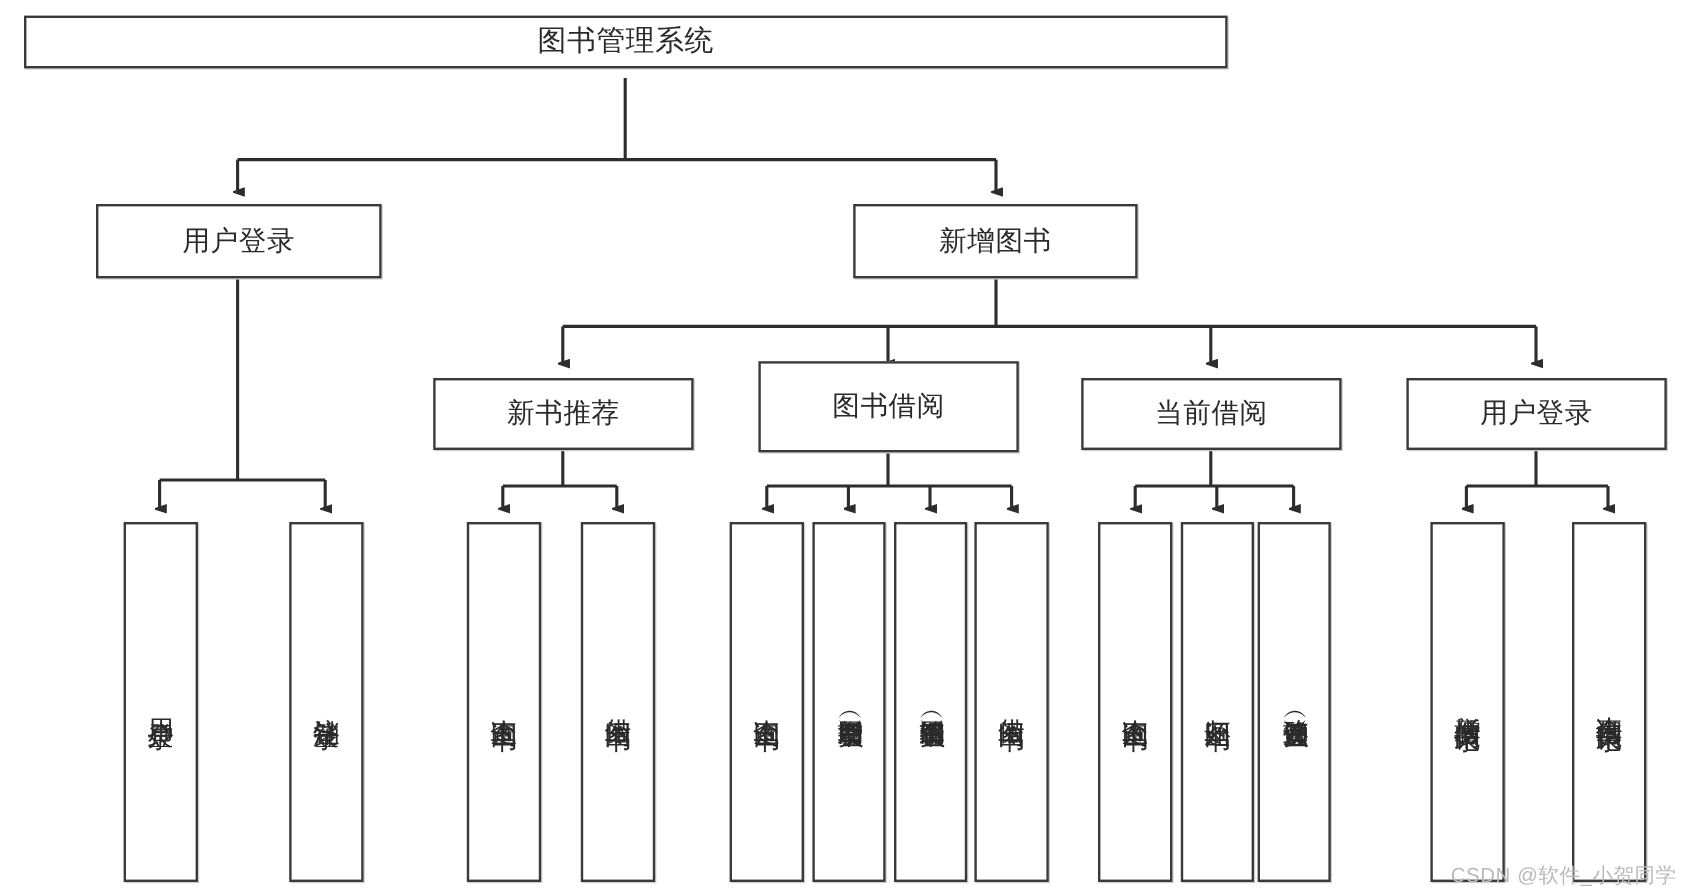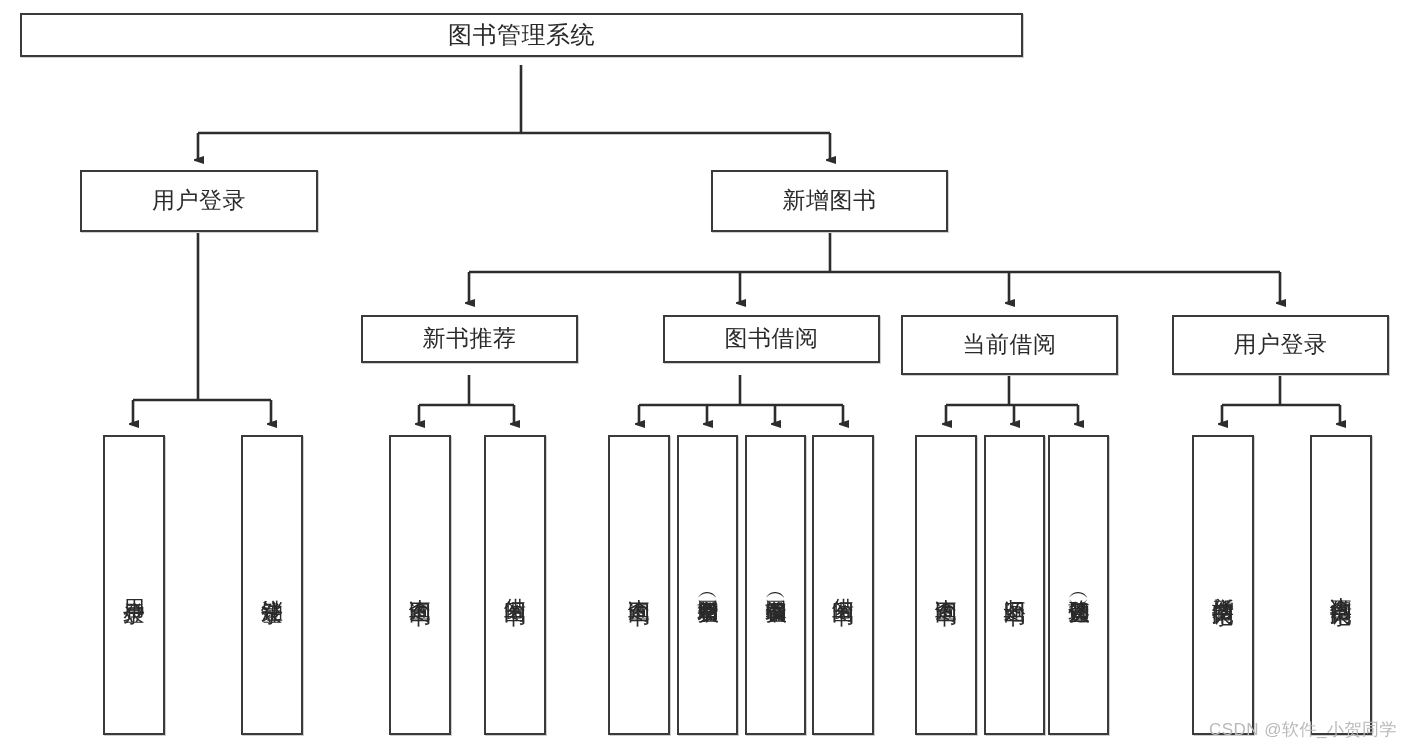--- a/index.html
+++ b/index.html
@@ -139,24 +139,24 @@
     <span class="label">图书管理系统</span>
   </div>
 
   <div class="node" style="left:80px; top:170px; width:238px; height:62px;">
     <span class="label">用户登录</span>
   </div>
   <div class="node" style="left:711px; top:170px; width:237px; height:62px;">
     <span class="label">新增图书</span>
   </div>
 
-  <div class="node" style="left:361px; top:315px; width:217px; height:48px;">
+  <div class="node" style="left:361px; top:315px; width:217px; height:60px;">
     <span class="label">新书推荐</span>
   </div>
-  <div class="node" style="left:632px; top:315px; width:217px; height:48px;margin-left:31px;">
+  <div class="node" style="left:632px; top:301px; width:217px; height:76px;">
     <span class="label">图书借阅</span>
   </div>
   <div class="node" style="left:901px; top:315px; width:217px; height:60px;text-align:right;">
     <span class="label">当前借阅</span>
   </div>
   <div class="node" style="left:1172px; top:315px; width:217px; height:60px;">
     <span class="label">用户登录</span>
   </div>
 
   <div class="leaf" style="left:103px; top:435px; width:62px; height:300px;">

